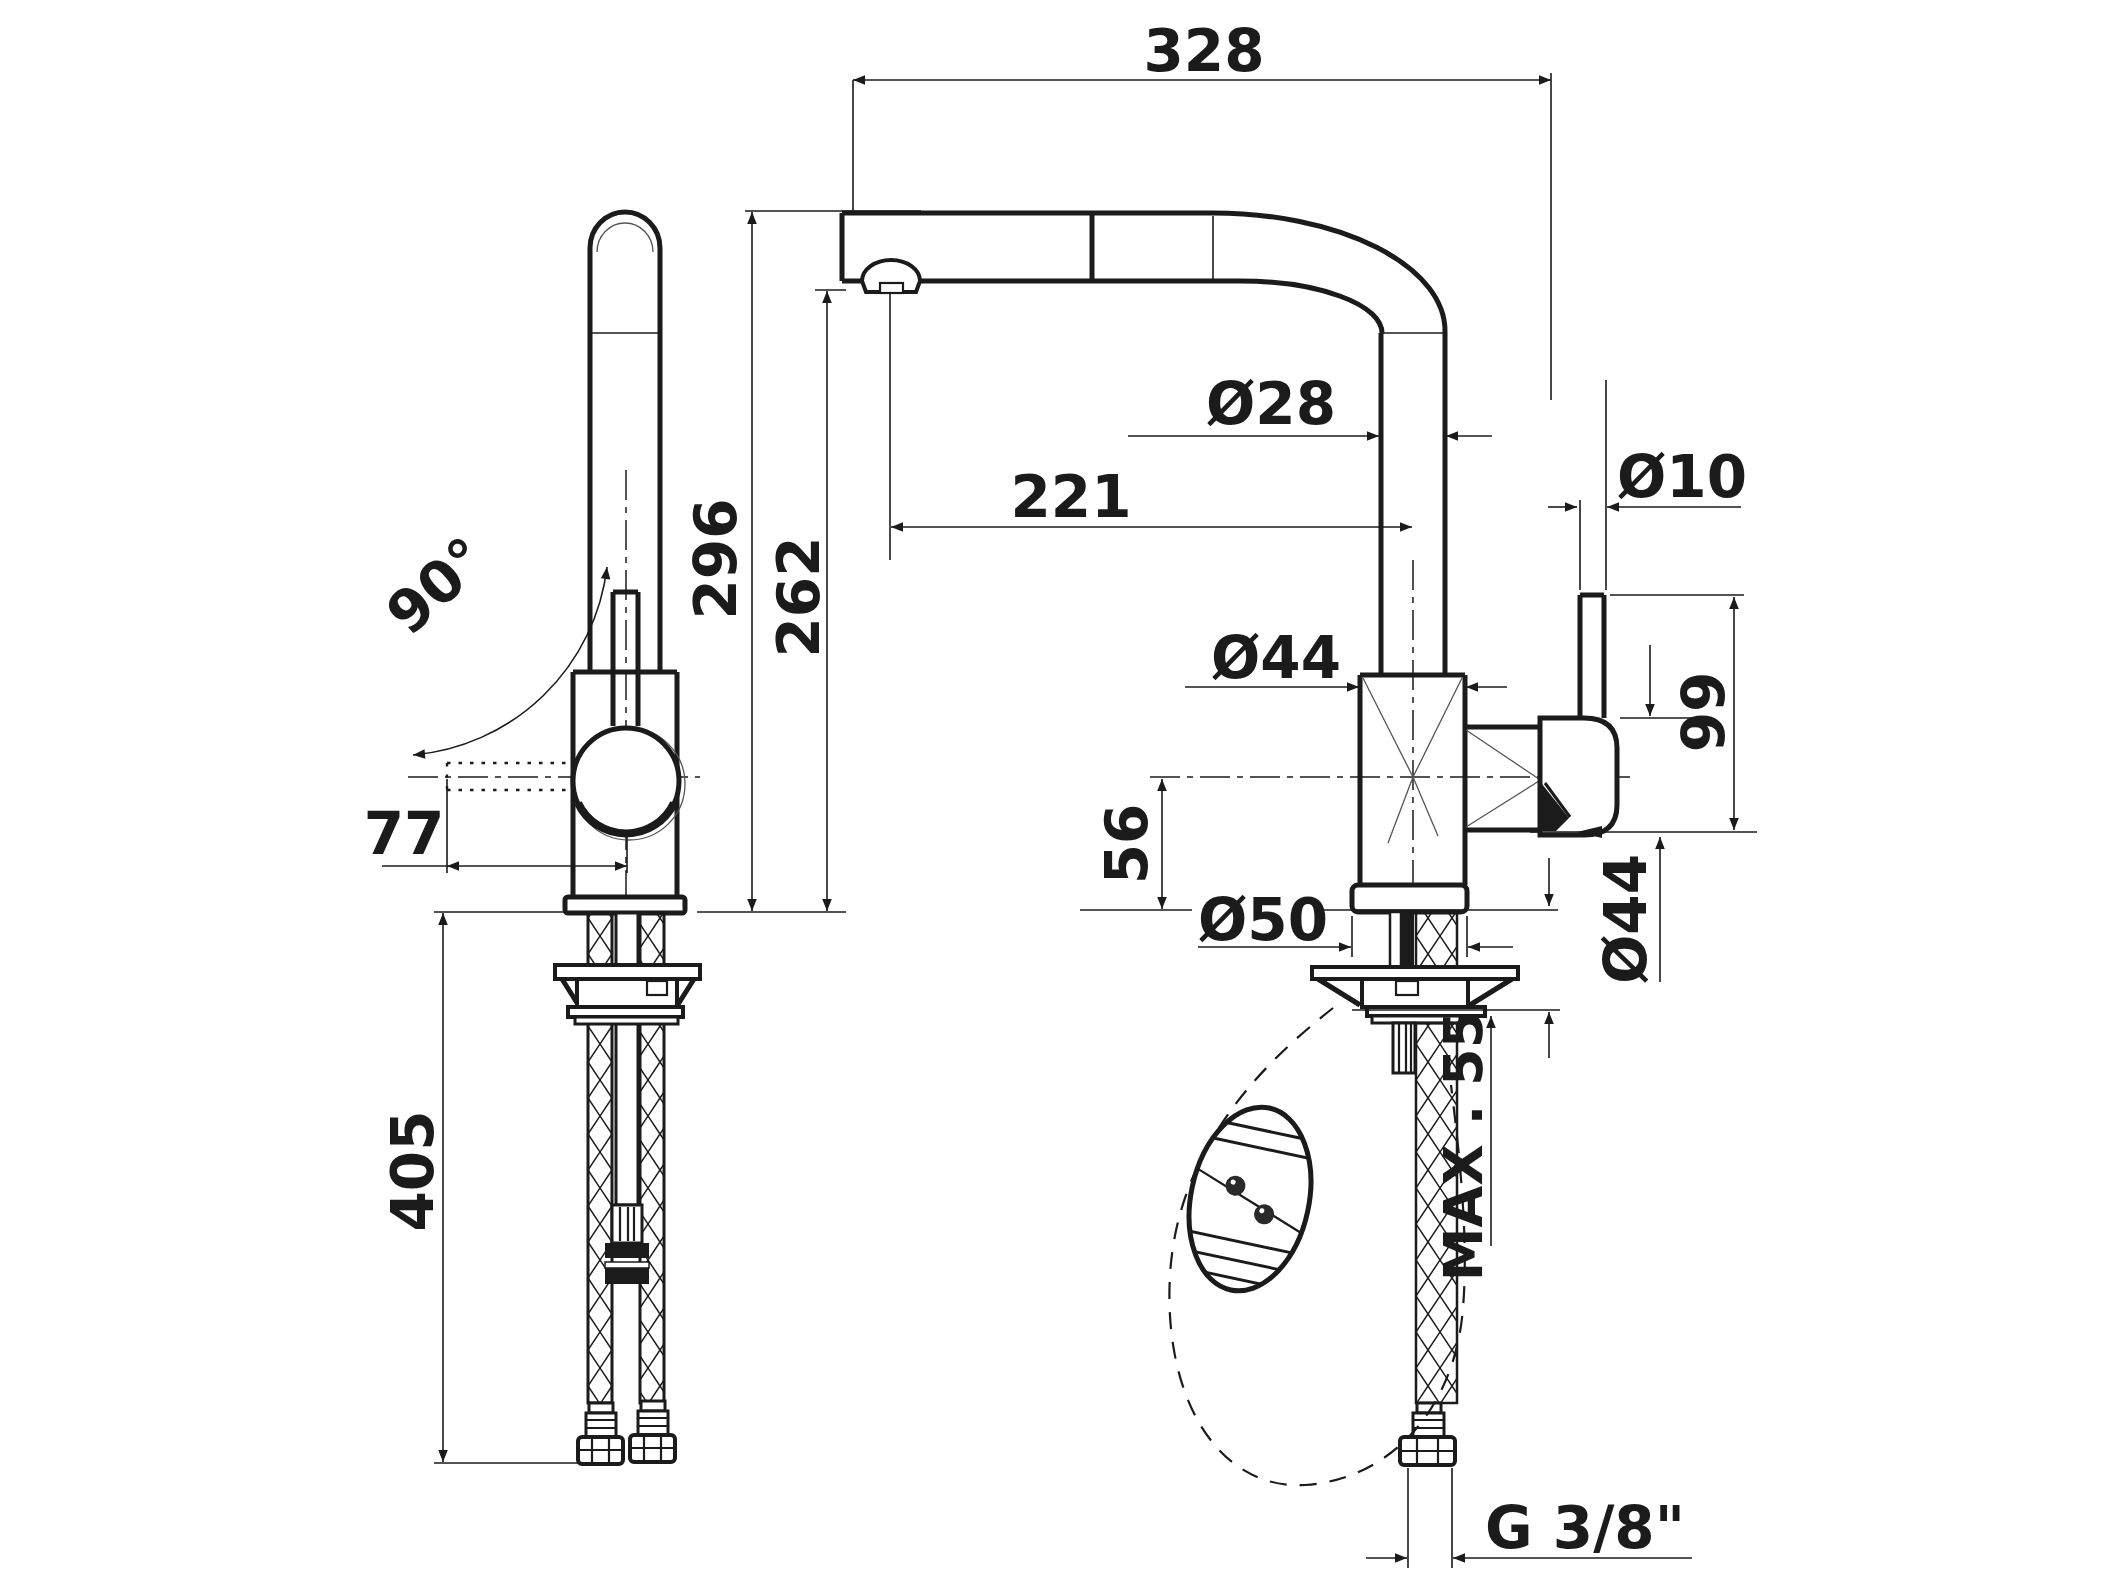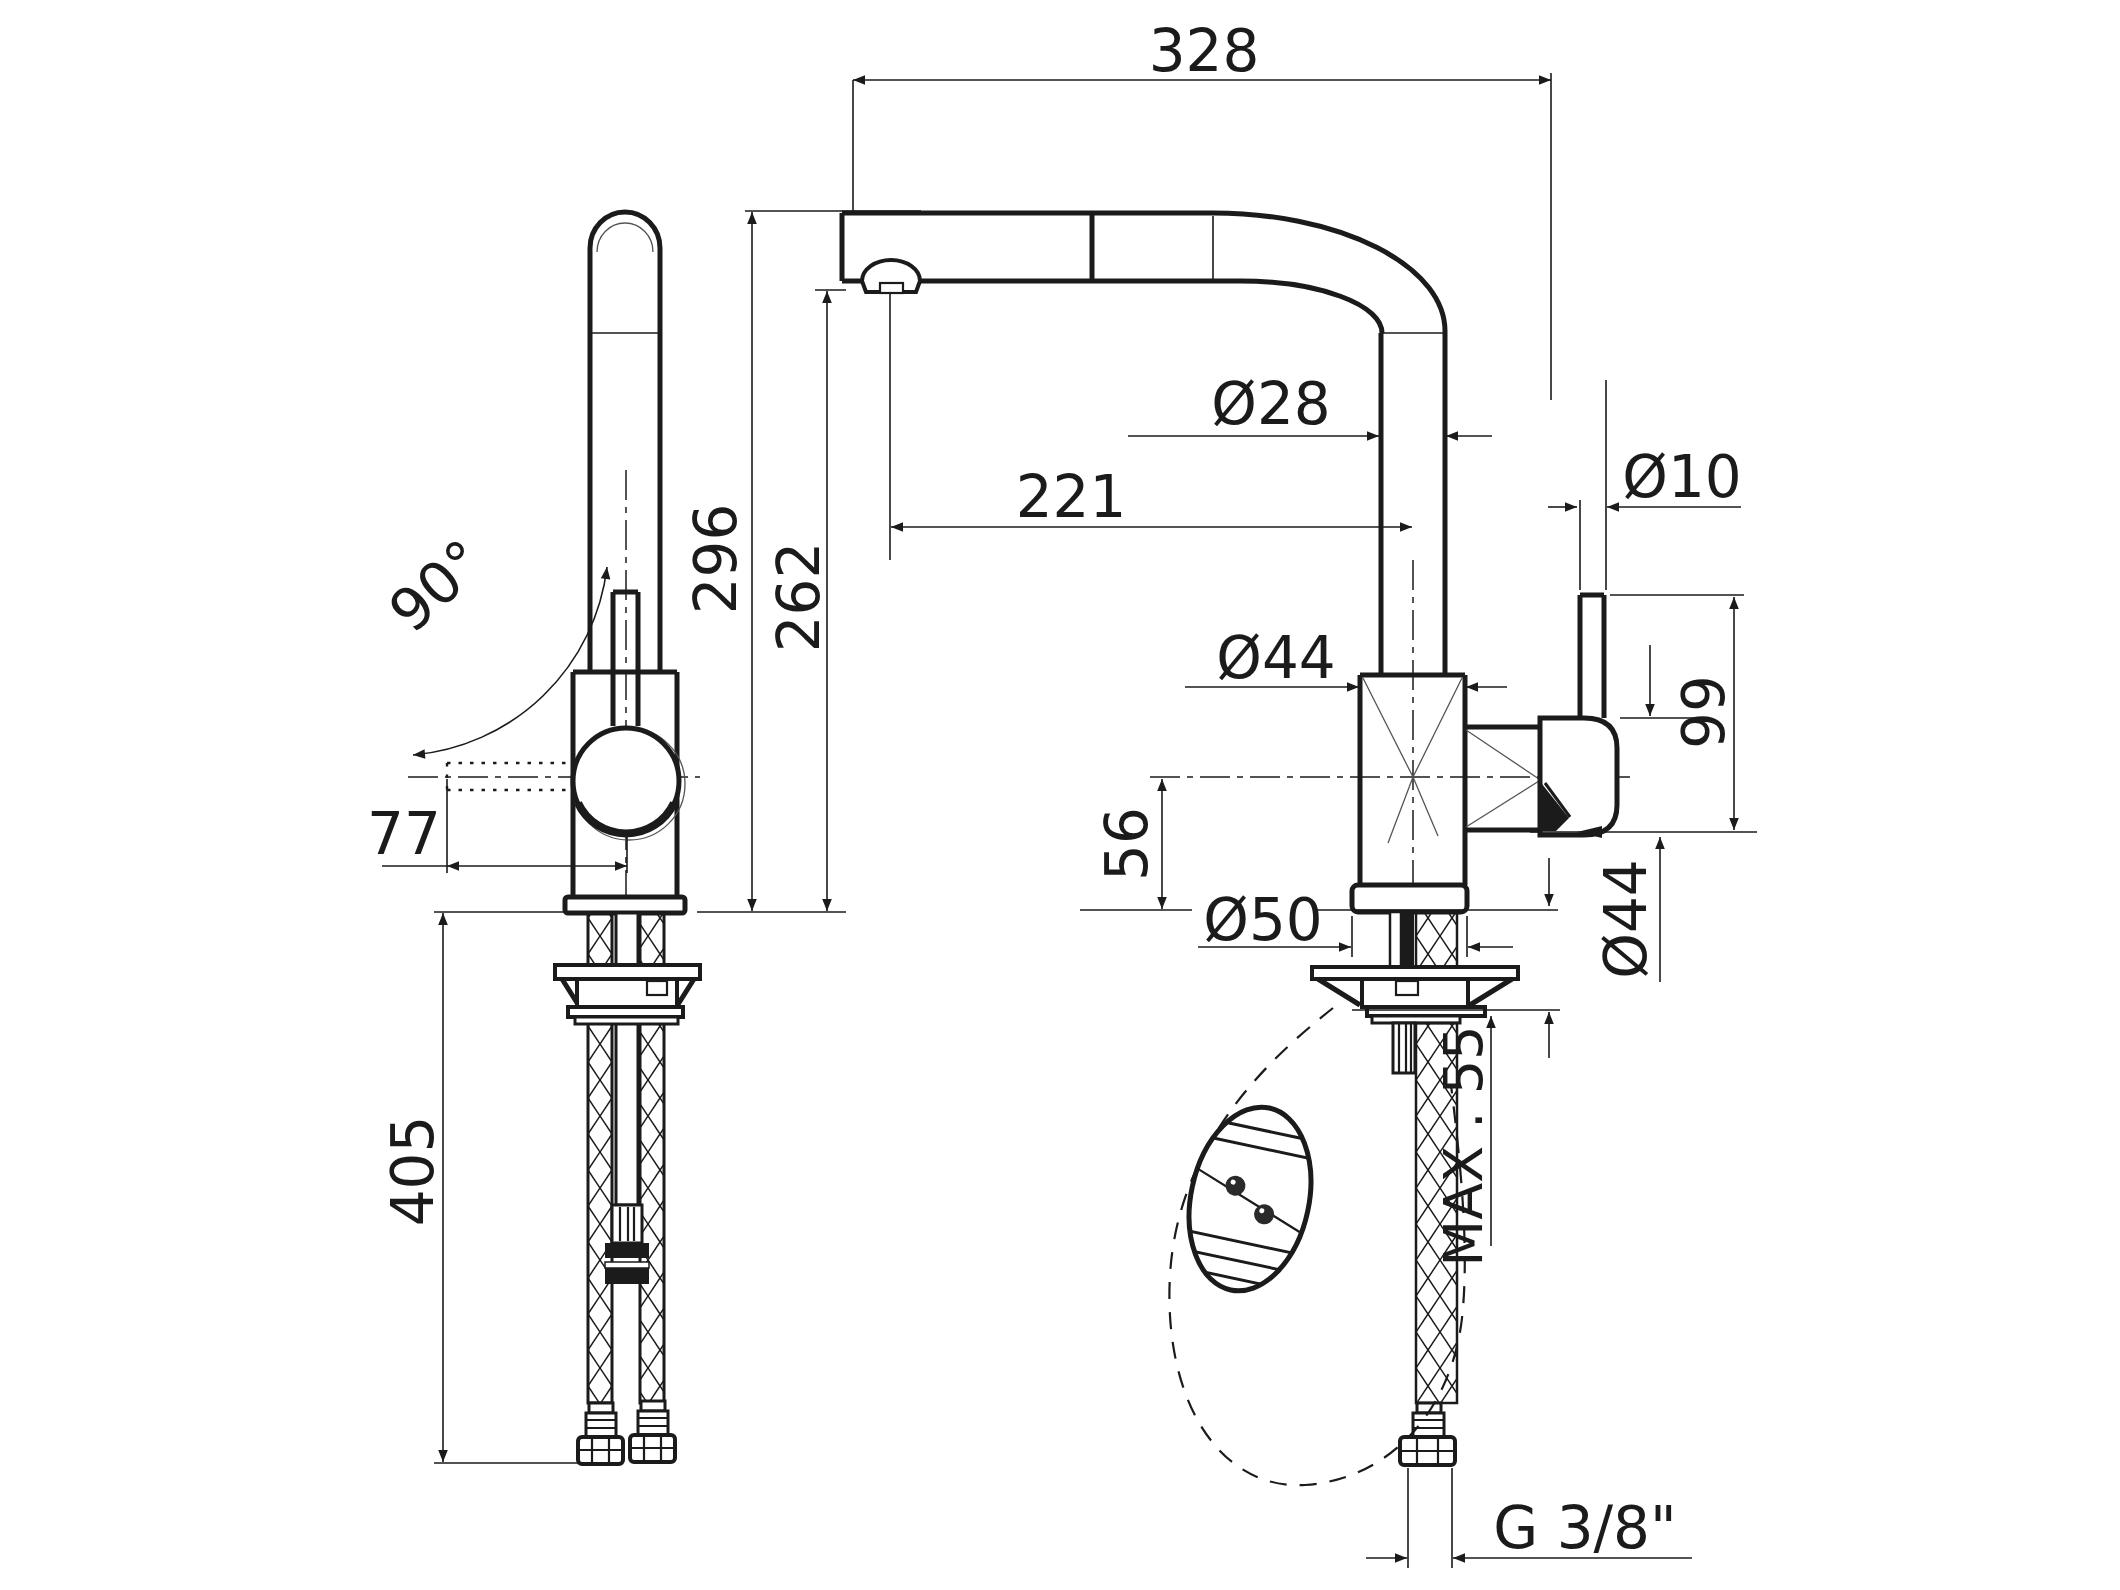--- a/index.html
+++ b/index.html
@@ -1,16 +1,16 @@
 <!DOCTYPE html>
 <html><head>
 <meta charset="utf-8">
 <style>
   html,body{margin:0;padding:0;background:#fff;}
-  .sheet{width:2120px;height:1590px;background:#fff;position:relative;font-family:"DejaVu Sans","Liberation Sans",sans-serif;}
+  .sheet{width:2120px;height:1590px;background:#fff;position:relative;font-family:"DejaVu Sans","Liberation Sans",sans-serif;font-weight:bold;}
   svg{display:block;}
   
   .ol  {stroke:#1b1b1b;stroke-width:5;fill:none;}
   .ol4 {stroke:#1b1b1b;stroke-width:4;fill:none;}
   .ol3 {stroke:#1b1b1b;stroke-width:3;fill:none;}
   .ol2 {stroke:#1b1b1b;stroke-width:2.2;fill:none;}
   .thin{stroke:#1b1b1b;stroke-width:1.6;fill:none;}
   .vthin{stroke:#555;stroke-width:1.3;fill:none;}
   .dim {stroke:#1b1b1b;stroke-width:1.6;fill:none;}
   .cl  {stroke:#1b1b1b;stroke-width:1.5;fill:none;stroke-dasharray:30 7 6 7;}

